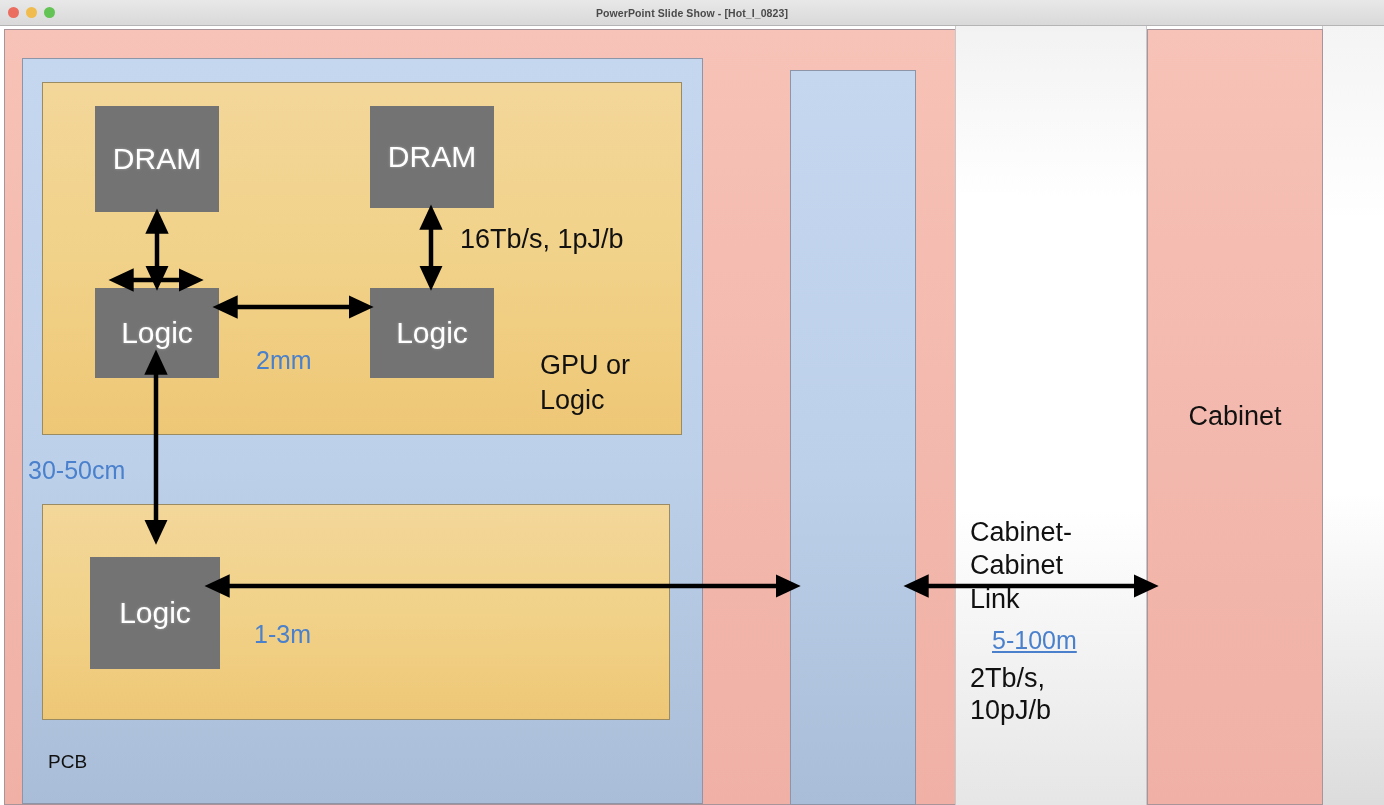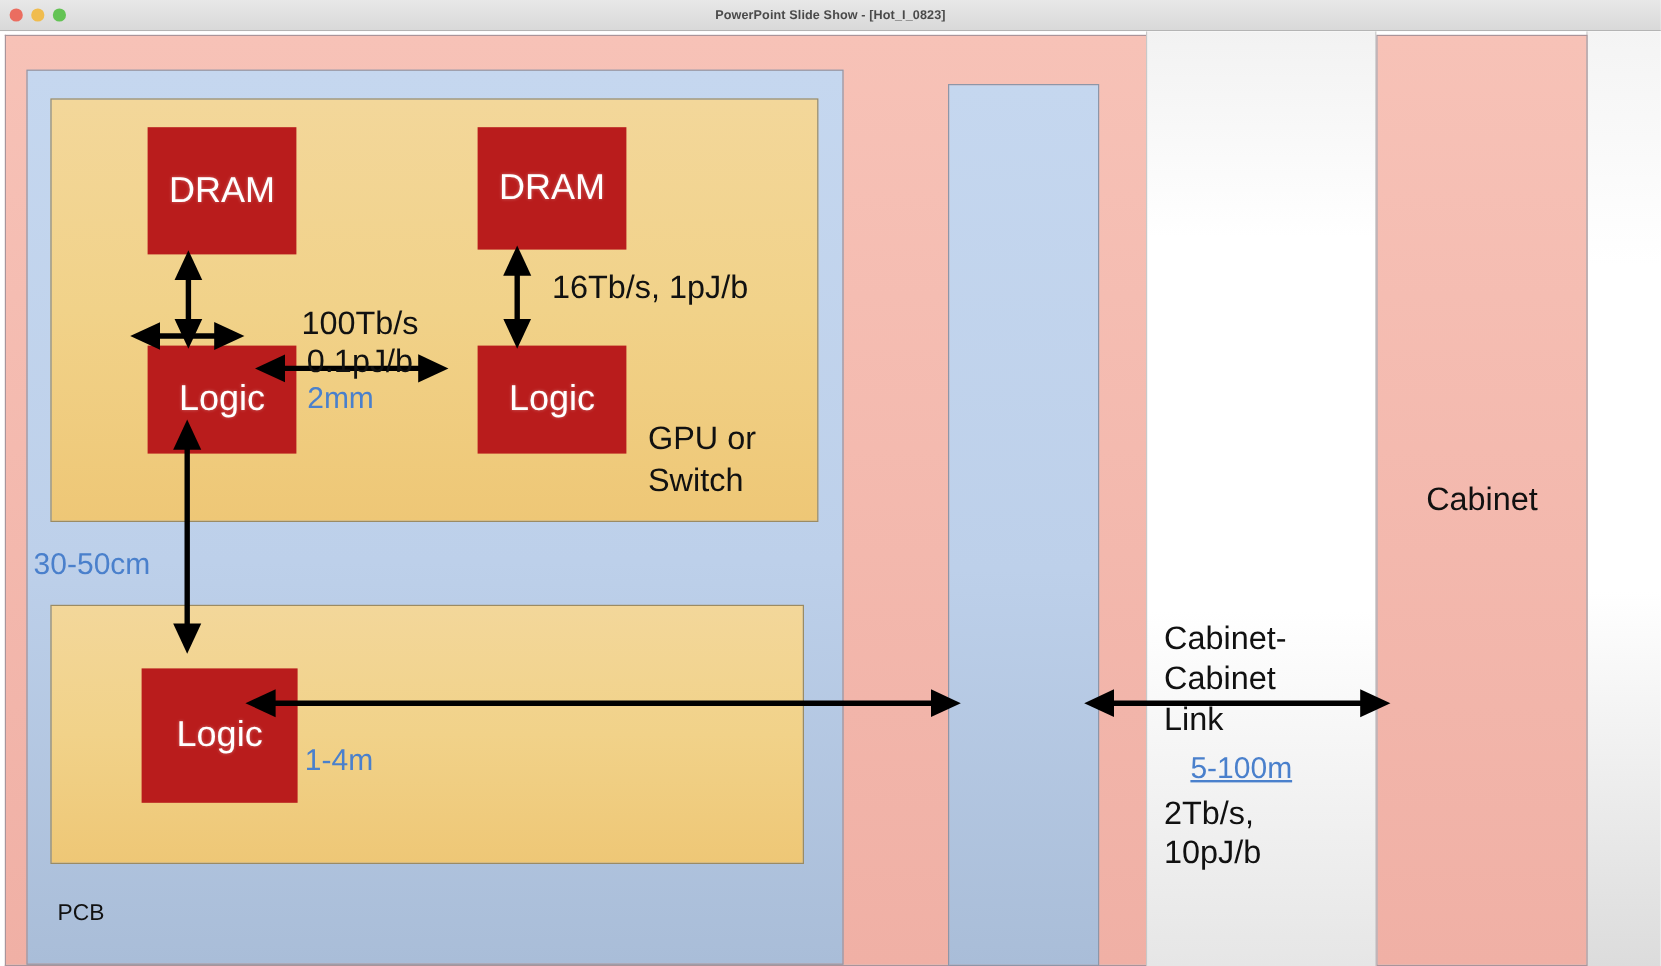--- a/index.html
+++ b/index.html
@@ -72,39 +72,38 @@
   .pkg {
     position:absolute;
     background:linear-gradient(#f3d79a 0%,#f1d289 50%,#eec776 100%);
     border:1px solid #9b8b63;
   }
   #pkg-top    { left:42px; top:56px; width:640px; height:353px; }
   #pkg-bottom { left:42px; top:478px; width:628px; height:216px; }
 
   
   .chip {
-    position:absolute; background:#b91c1c;
+    position:absolute; background:#737373;
     display:flex; align-items:center; justify-content:center;
     color:#fff; font-size:30px;
     text-shadow:0 0 3px rgba(255,255,255,.35);
-    margin-left:28px;
   }
   #chip-dram-1  { left:95px;  top:80px;  width:124px; height:106px; }
   #chip-dram-2  { left:370px; top:80px;  width:124px; height:102px; }
   #chip-logic-1 { left:95px;  top:262px; width:124px; height:90px;  }
   #chip-logic-2 { left:370px; top:262px; width:124px; height:90px;  }
   #chip-logic-3 { left:90px;  top:531px; width:130px; height:112px; }
 
   
   .note { position:absolute; color:#111; font-size:27px; line-height:1.18; white-space:pre; }
   .note-blue { color:#4a80cc; }
 
   #note-16tb       { left:460px; top:198px; }
   #note-100tb      { left:232px; top:228px; text-align:center; width:136px; }
-  #note-2mm        { left:256px; top:292px; font-size:25px; }
+  #note-2mm        { left:256px; top:320px; font-size:25px; }
   #note-gpu        { left:540px; top:322px; line-height:1.28; }
   #note-3050cm     { left:28px;  top:430px; font-size:25px; }
   #note-10tb       { left:168px; top:430px; }
   #note-bbl        { left:364px; top:530px; }
   #note-13m        { left:254px; top:594px; font-size:25px; }
   #note-5tb        { left:375px; top:615px; }
   #note-cablink    { left:970px; top:458px; line-height:1.24;margin-top:32px; }
   #note-5100m      { left:992px; top:600px; font-size:25px;text-decoration:underline; }
   #note-2tb        { left:970px; top:636px; line-height:1.20; }
 
@@ -164,27 +163,25 @@
     <line x1="226" y1="281" x2="362" y2="281" stroke="#000" stroke-width="4.5" marker-start="url(#at)" marker-end="url(#ah)"></line>
 
     <line x1="156" y1="337" x2="156" y2="507" stroke="#000" stroke-width="4.5" marker-start="url(#at)" marker-end="url(#ah)"></line>
 
     <line x1="218" y1="560" x2="789" y2="560" stroke="#000" stroke-width="4.5" marker-start="url(#at)" marker-end="url(#ah)"></line>
 
     <line x1="917" y1="560" x2="1147" y2="560" stroke="#000" stroke-width="4.5" marker-start="url(#at)" marker-end="url(#ah)"></line>
   </svg>
 
   <div class="note" id="note-16tb">16Tb/s, 1pJ/b</div>
-  <div class="note" id="note-100tb">100Tb/s
-0.1pJ/b</div>
   <div class="note note-blue" id="note-2mm">2mm</div>
   <div class="note" id="note-gpu">GPU or
-Switch</div>
+Logic</div>
   <div class="note note-blue" id="note-3050cm">30-50cm</div>
-  <div class="note note-blue" id="note-13m">1-4m</div>
+  <div class="note note-blue" id="note-13m">1-3m</div>
   <div class="note" id="note-cablink">Cabinet-
 Cabinet
 Link</div>
   <div class="note note-blue" id="note-5100m">5-100m</div>
   <div class="note" id="note-2tb">2Tb/s,
 10pJ/b</div>
 
 </div>
 
 </body></html>

